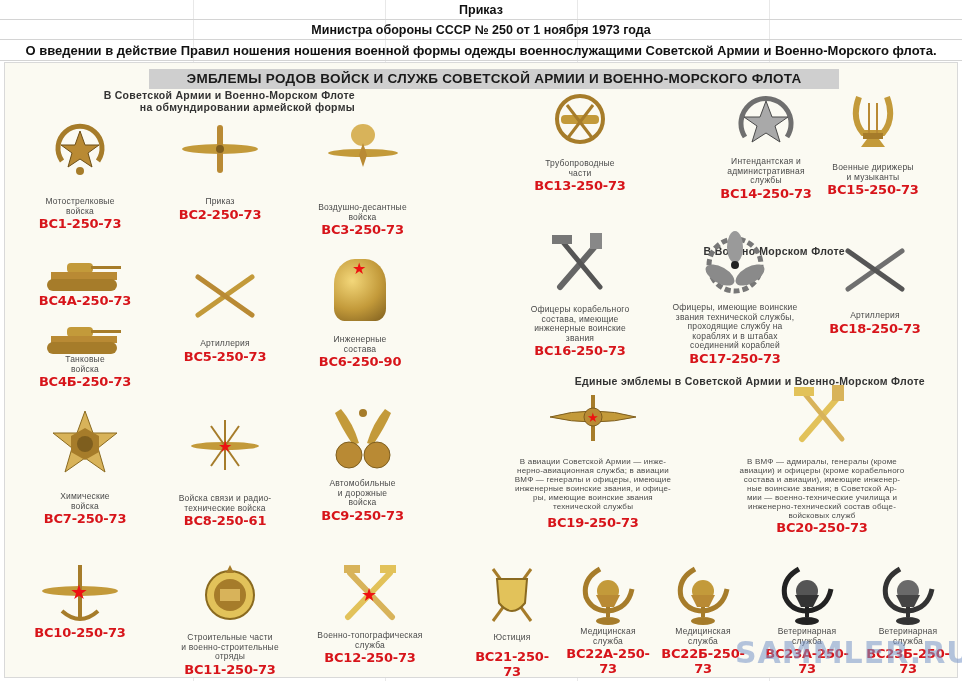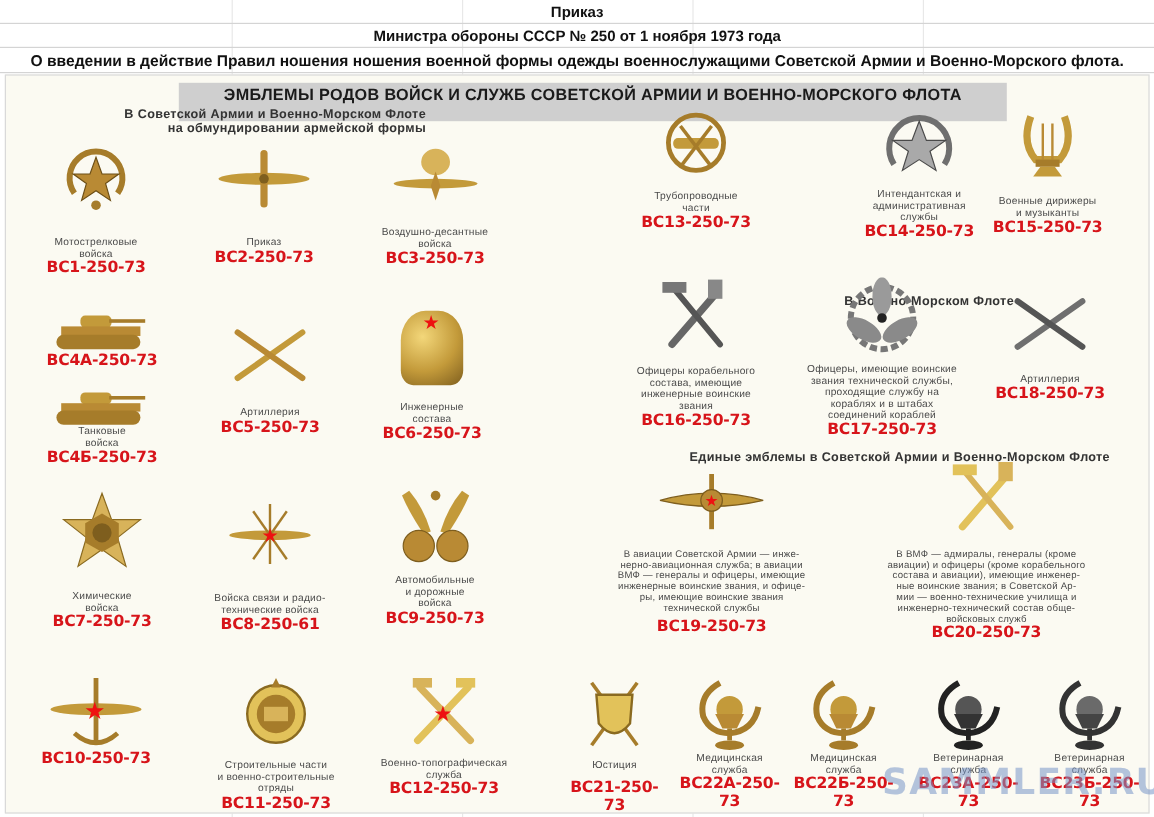--- a/index.html
+++ b/index.html
@@ -20,21 +20,21 @@
   #r2 { top: 20px; height: 20px; line-height: 21px; }
   #r3 { top: 40px; height: 21px; line-height: 22px; font-size: 13px; }
   .grid-v { position: absolute; top: 0; height: 681px; width: 1px; background: #e8e8e8; }
   .sheet {
     position: absolute; left: 4px; top: 62px; width: 954px; height: 616px;
     background: #fbfaf2;
     border: 1px solid #d9d9d9; box-sizing: border-box;
     overflow: hidden;
   }
   .banner {
-    position: absolute; left: 144px; top: 6px; width: 690px; height: 32px;
+    position: absolute; left: 144px; top: 6px; width: 690px; height: 20px;
     background: #cfcfcf; color: #1a1a1a; font-weight: bold;
     font-size: 13.5px; line-height: 19px; text-align: center; letter-spacing: 0.3px;
   }
   .subhead {
     position: absolute; text-align: right; color: #333;
     font-size: 10.5px; font-weight: bold; line-height: 12px; letter-spacing: 0.3px;
   }
   .cell { position: absolute; text-align: center; }
   .cap {
     color: #4a4a4a; font-size: 8.5px; line-height: 9.5px; font-weight: normal;
@@ -96,21 +96,21 @@
     <div class="code">ВС2-250-73</div>
   </div>
   <div class="cell" style="left:295px; top:58px; width:125px;">
     <div class="emb" style="width:74px;height:56px;">
       <svg width="74" height="56" viewBox="0 0 74 56">
           <ellipse cx="37" cy="14" rx="12" ry="11" fill="#d8b35a"></ellipse>
           <ellipse cx="37" cy="32" rx="35" ry="4" fill="#c39a3a"></ellipse>
           <polygon points="37,22 41,34 37,46 33,34" fill="#b98a34"></polygon>
         </svg>
     </div>
-    <div class="cap" style="margin-top:12px">Воздушно-десантные
+    <div class="cap" style="margin-top:26px">Воздушно-десантные
 войска</div>
     <div class="code">ВС3-250-73</div>
   </div>
 
   <div class="cell" style="left:30px; top:196px; width:100px;">
     <div class="emb" style="width:80px;height:34px;">
       <svg width="80" height="34" viewBox="0 0 80 34">
           <rect x="22" y="4" width="26" height="10" rx="4" fill="#c39a3a"></rect>
           <rect x="46" y="7" width="30" height="3" fill="#a67c2a"></rect>
           <rect x="6" y="13" width="66" height="8" fill="#b98a34"></rect>
@@ -141,21 +141,21 @@
     </div>
     <div class="cap" style="margin-top:20px">Артиллерия</div>
     <div class="code">ВС5-250-73</div>
   </div>
   <div class="cell" style="left:300px; top:196px; width:110px;">
     <div class="emb gold" style="width:52px;height:62px;border-radius:40% 40% 20% 20%;">
       <span class="red-star" style="position:absolute;left:18px;top:0;font-size:16px;">★</span>
     </div>
     <div class="cap" style="margin-top:14px">Инженерные
 состава</div>
-    <div class="code">ВС6-250-73</div>
+    <div class="code">ВС6-250-90</div>
   </div>
 
   <div class="cell" style="left:25px; top:345px; width:110px;">
     <div class="emb" style="width:70px;height:70px;">
       <svg width="70" height="70" viewBox="0 0 70 70">
           <polygon points="35,3 43,25 67,25 48,40 55,64 35,50 15,64 22,40 3,25 27,25" fill="#d8b35a" stroke="#8a6a20"></polygon>
           <polygon points="35,20 49,28 49,44 35,52 21,44 21,28" fill="#a67c2a"></polygon>
           <circle cx="35" cy="36" r="8" fill="#7e5e1e"></circle>
         </svg>
     </div>

